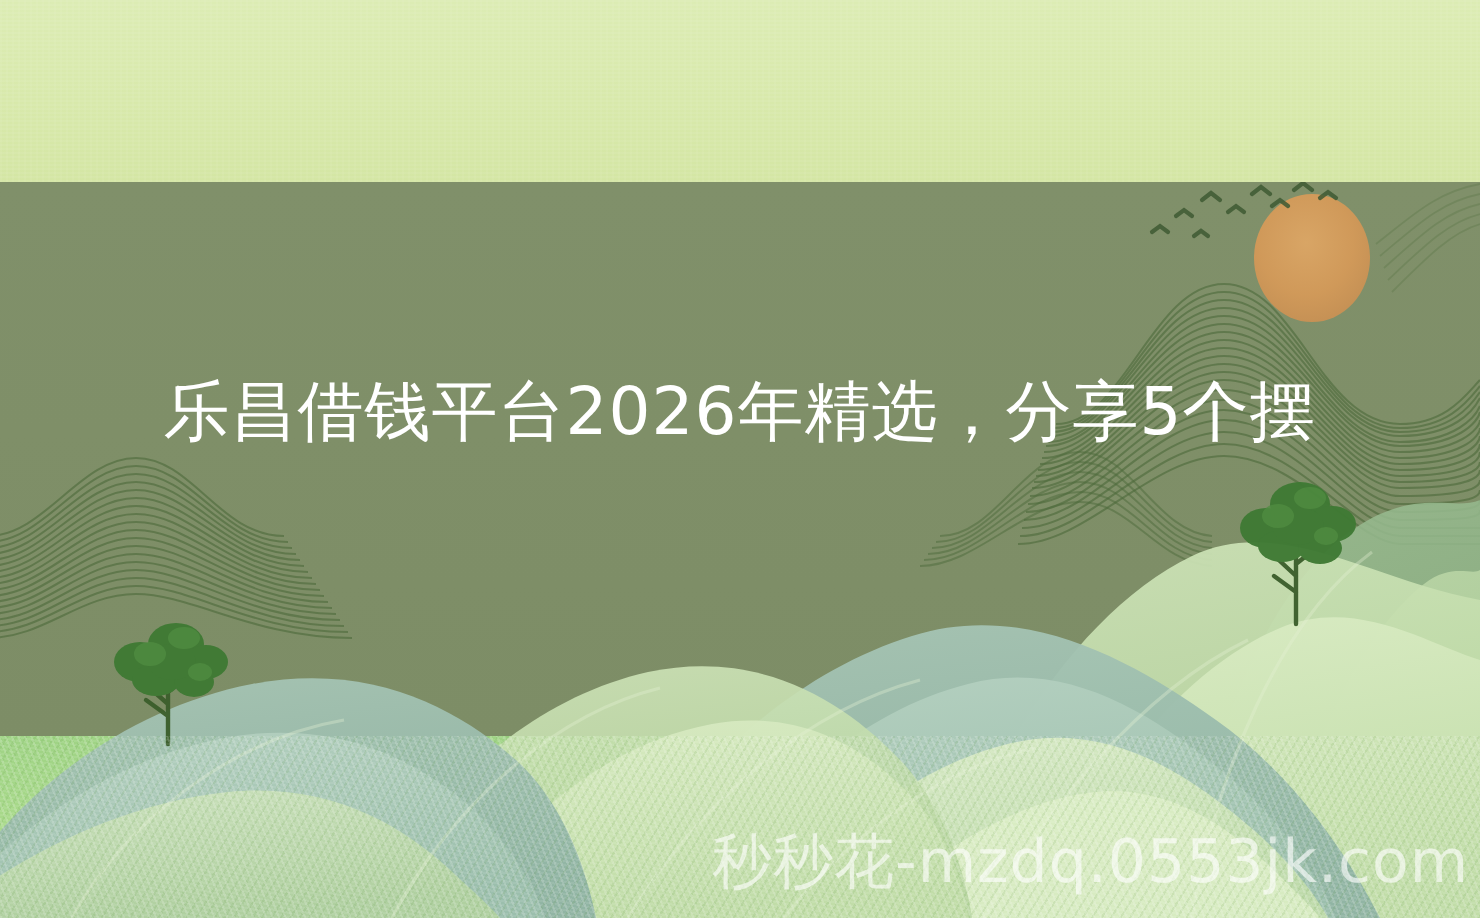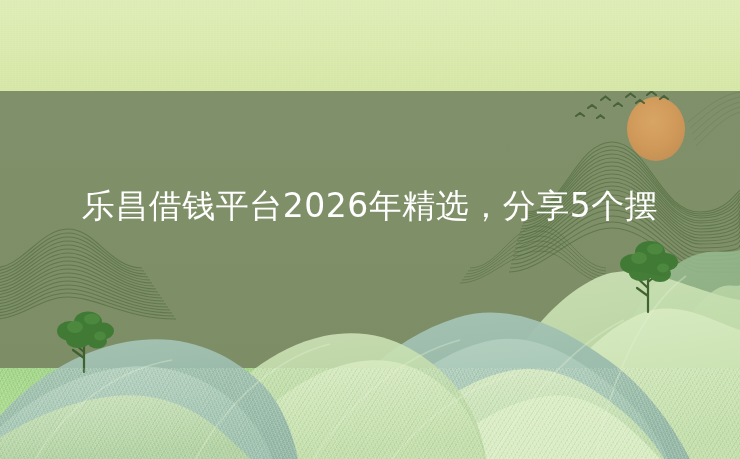--- a/index.html
+++ b/index.html
@@ -280,14 +280,15 @@
     </g>
   </svg>
 
   <div class="noise" id="noise-top"></div>
   <div class="noise" id="noise-bottom"></div>
 
   <div id="title-block">
     <span class="title-line">乐昌借钱平台2026年精选，分享5个摆</span>
   </div>
 
+  <div id="watermark">秒秒花-mzdq.0553jk.com</div>
 
 </div>
 
 </body></html>

